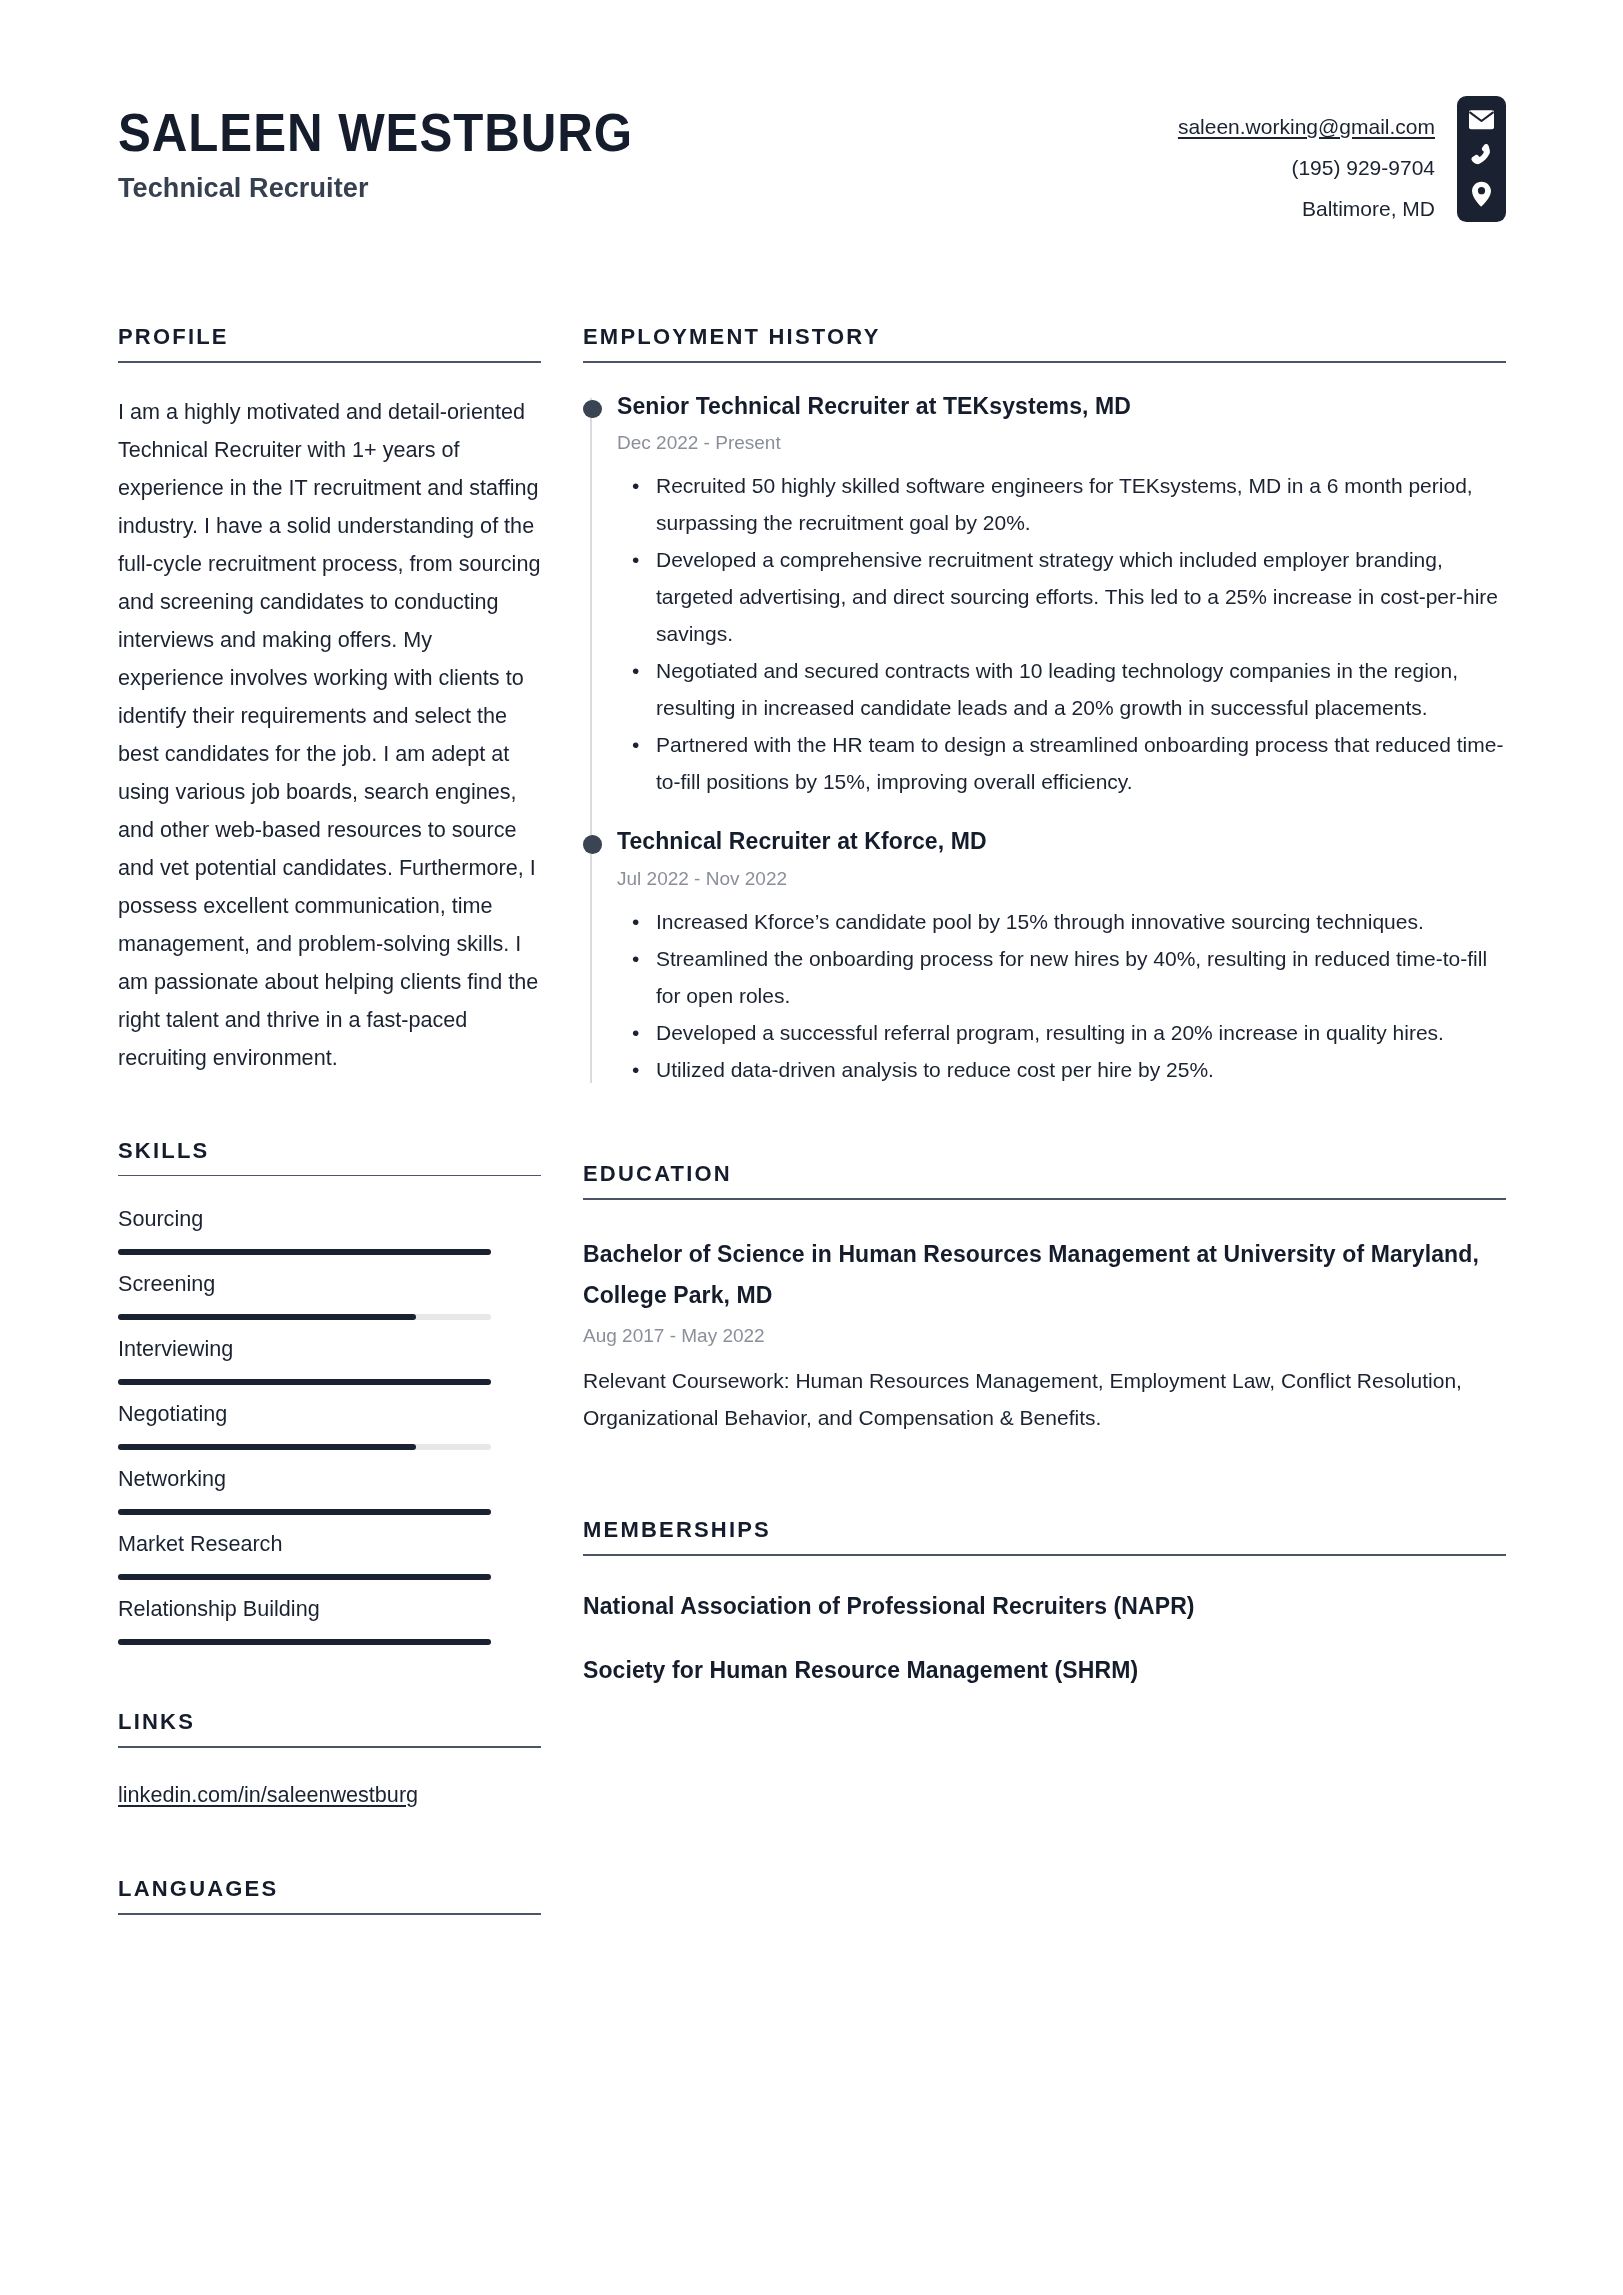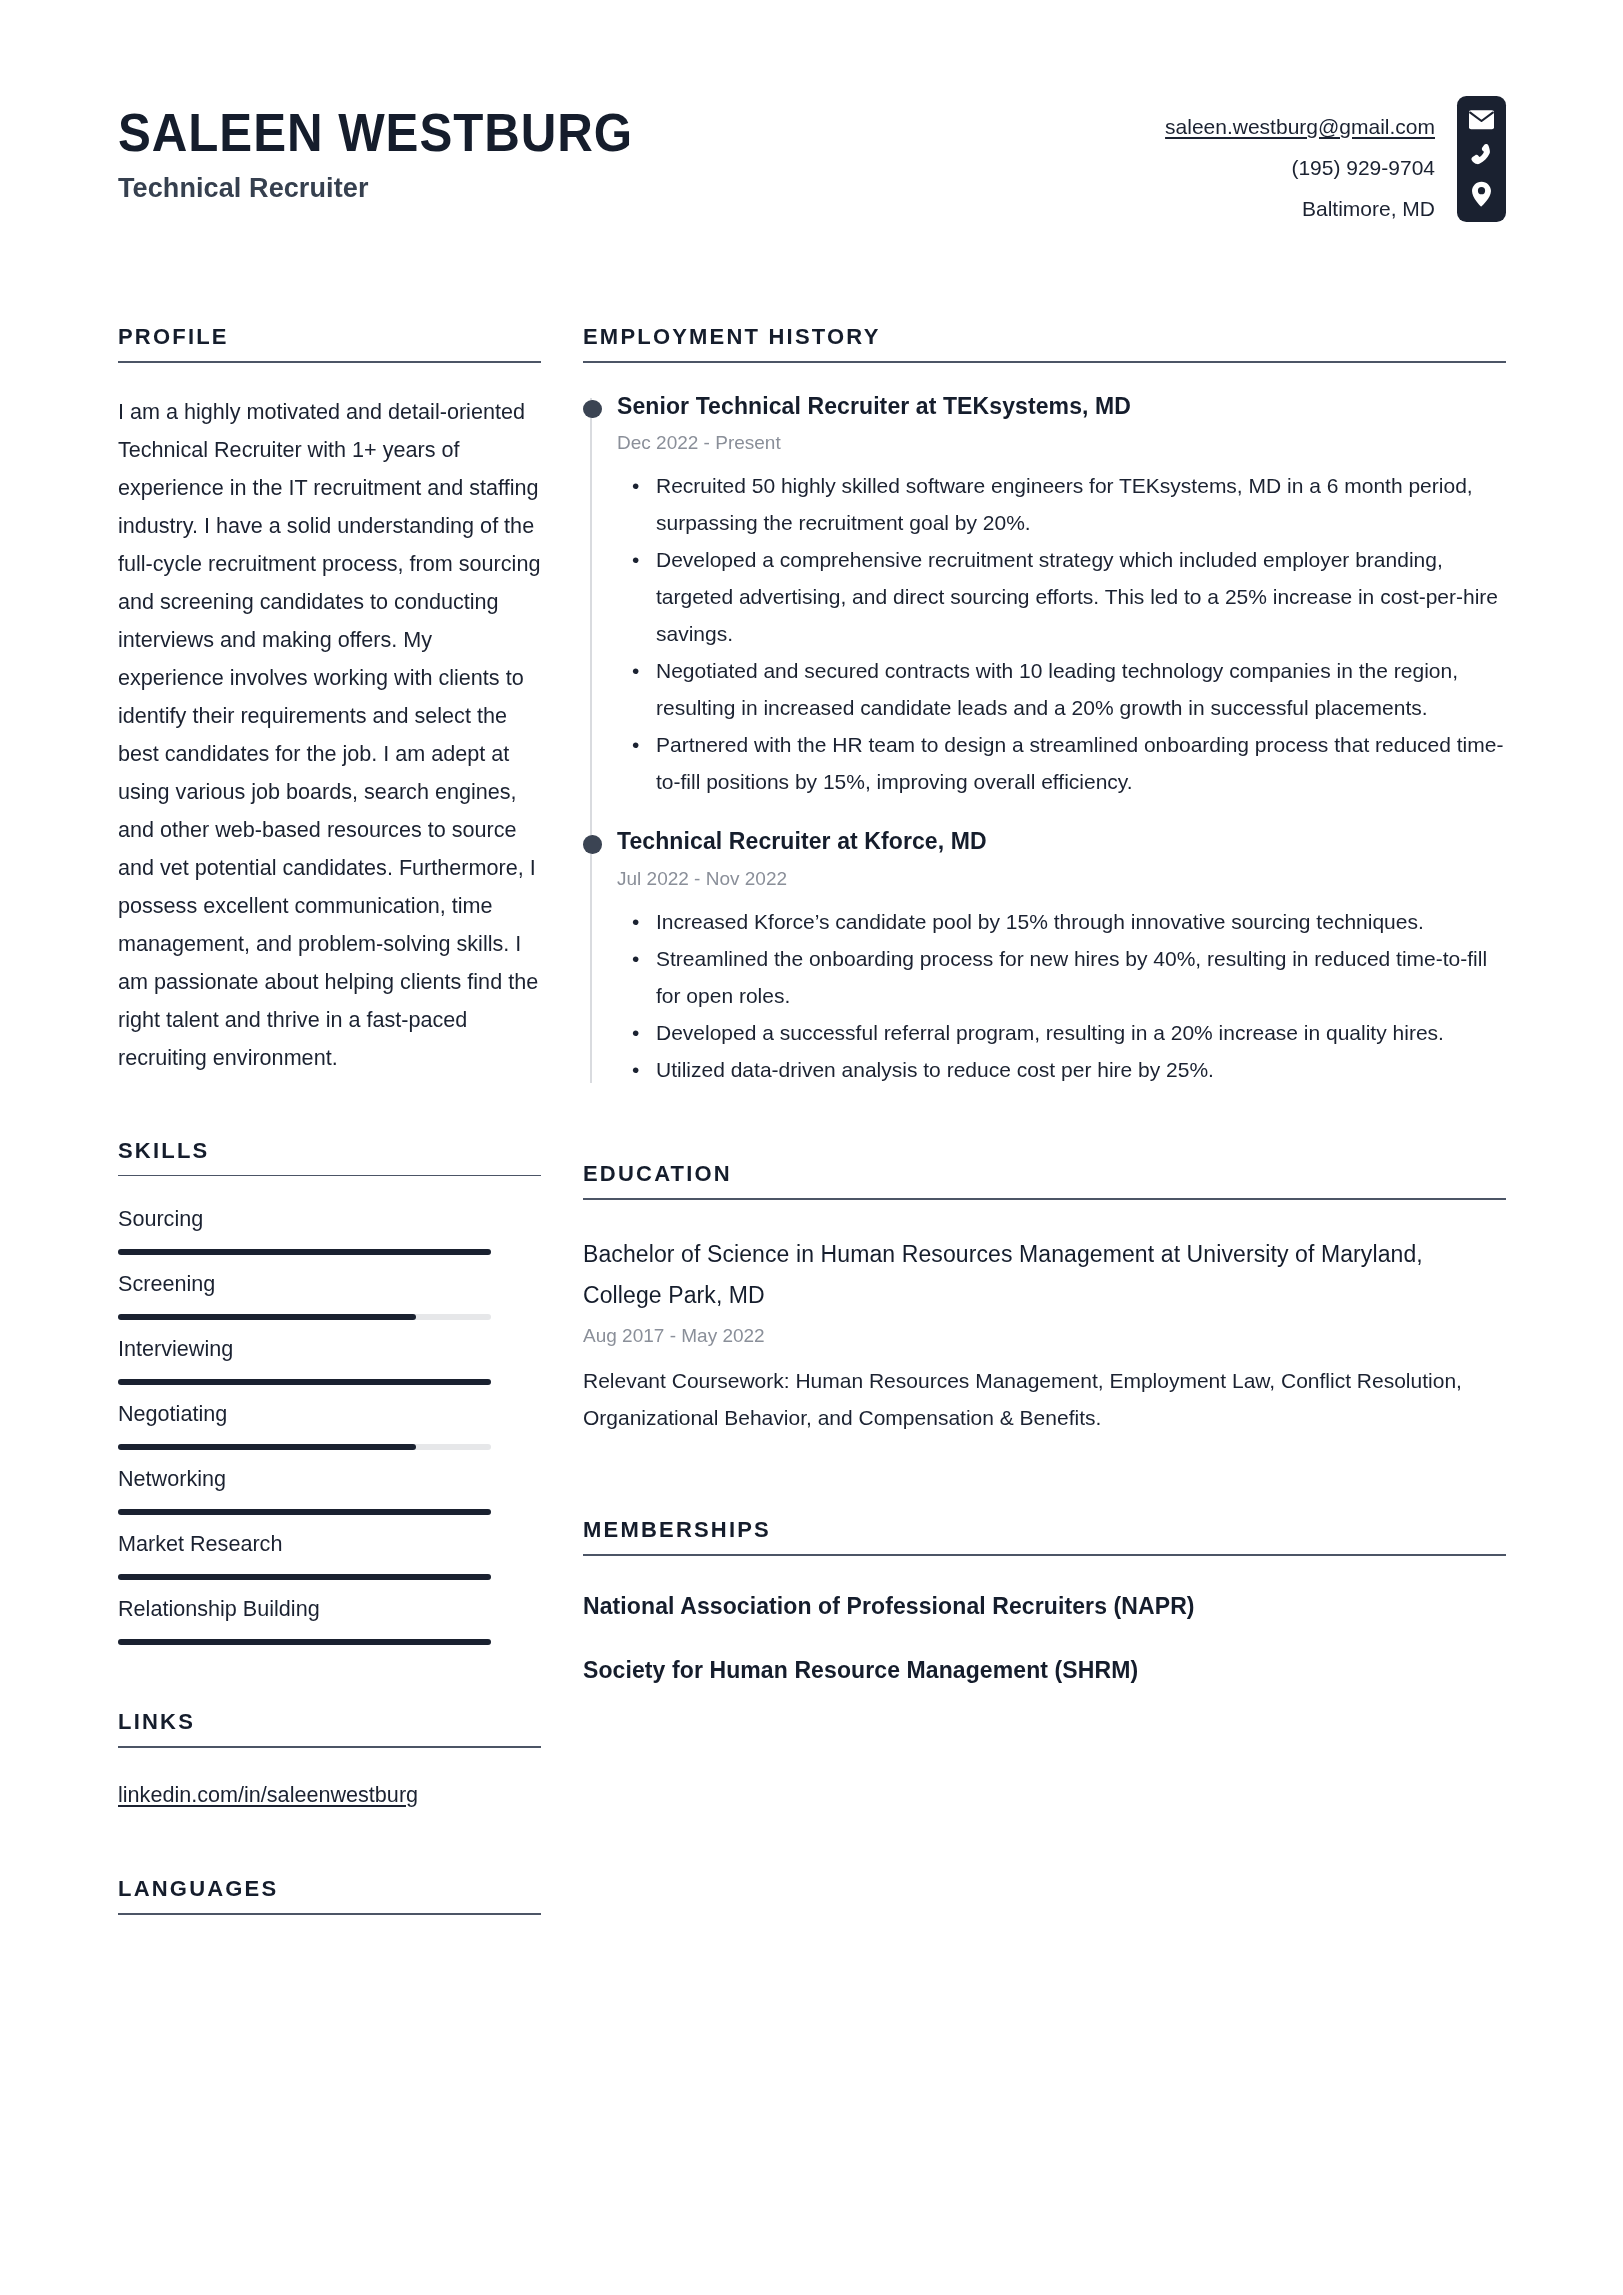--- a/index.html
+++ b/index.html
@@ -246,21 +246,21 @@
     top: 0;
     font-size: 21px;
     color: #1b2231;
   }
 
   .edu-section { margin-top: 73px; }
   .edu-entry { margin-top: 34px; }
 
   .edu-degree {
     font-size: 23px;
-    font-weight: 400;
+    font-weight: 700;
     color: #151d2c;
     line-height: 41px;
     letter-spacing: 0.1px;
   }
 
   .edu-dates {
     margin-top: 5px;
     font-size: 19px;
     color: #8a8f99;
     line-height: 29px;
@@ -311,21 +311,21 @@
 
   <div class="header">
 
     <div class="identity">
       <div class="full-name">SALEEN WESTBURG</div>
       <div class="job-title">Technical Recruiter</div>
     </div>
 
     <div class="contact-wrap">
       <div class="contact-lines">
-        <div class="contact-line link">saleen.westburg@gmail.com</div>
+        <div class="contact-line link">saleen.working@gmail.com</div>
         <div class="contact-line">(195) 929-9704</div>
         <div class="contact-line">Baltimore, MD</div>
       </div>
 
       <div class="icon-stack">
         <span>
           <svg width="25" height="19.5" viewBox="0 0 30 23">
             <rect x="0" y="0" width="30" height="23" rx="2.5" fill="#ffffff"></rect>
             <path d="M1.5 3 L15 13 L28.5 3" fill="none" stroke="#1a2130" stroke-width="2.6" stroke-linecap="round" stroke-linejoin="round"></path>
           </svg>

